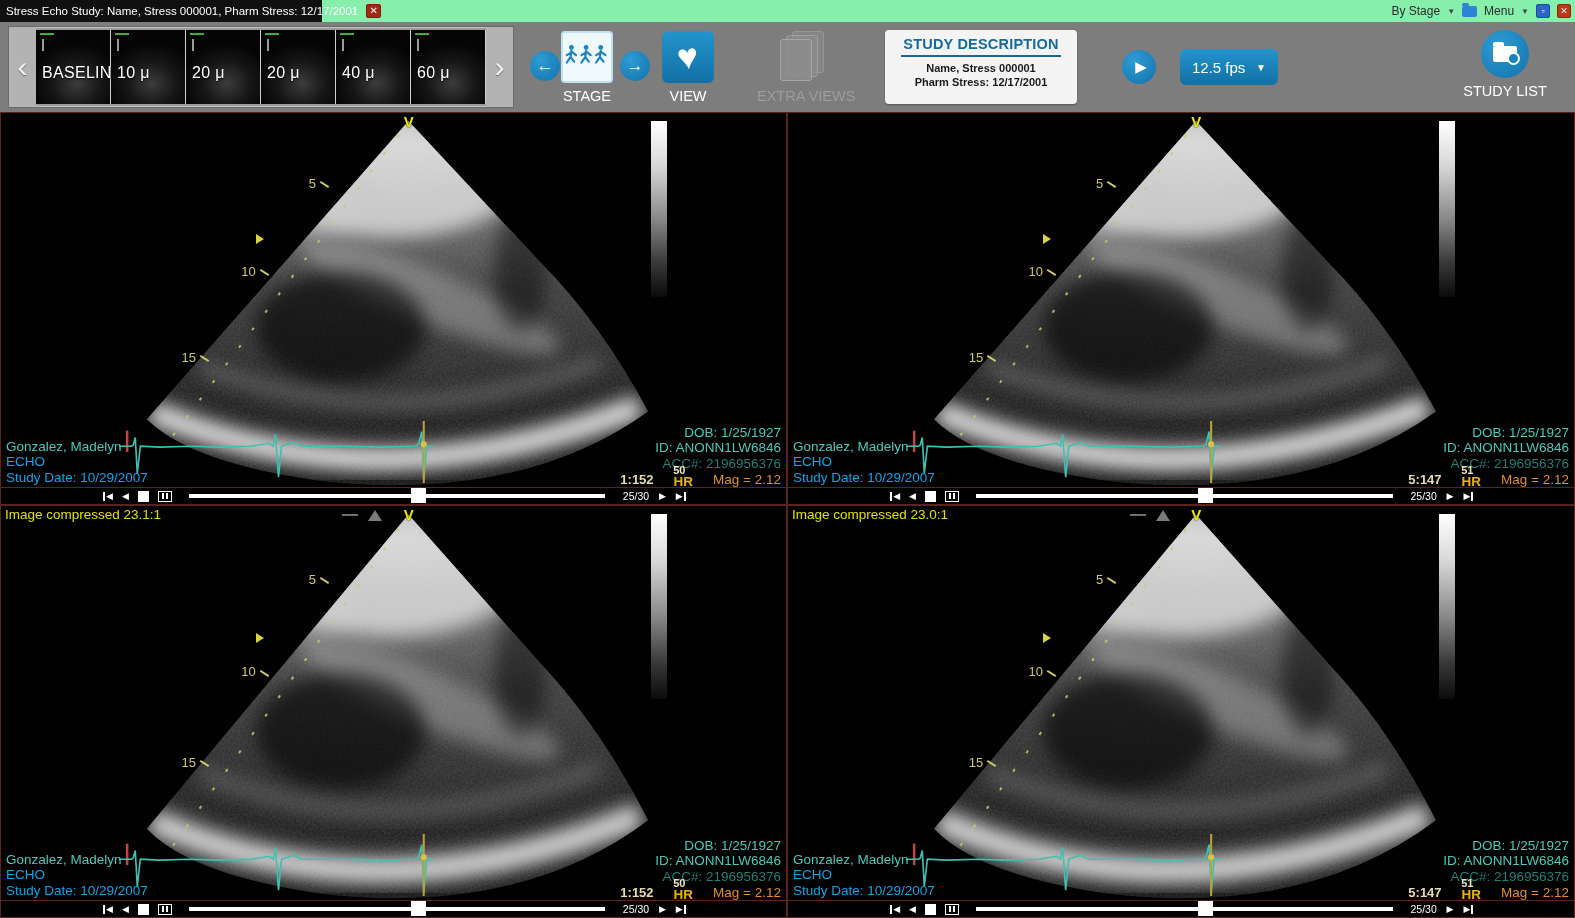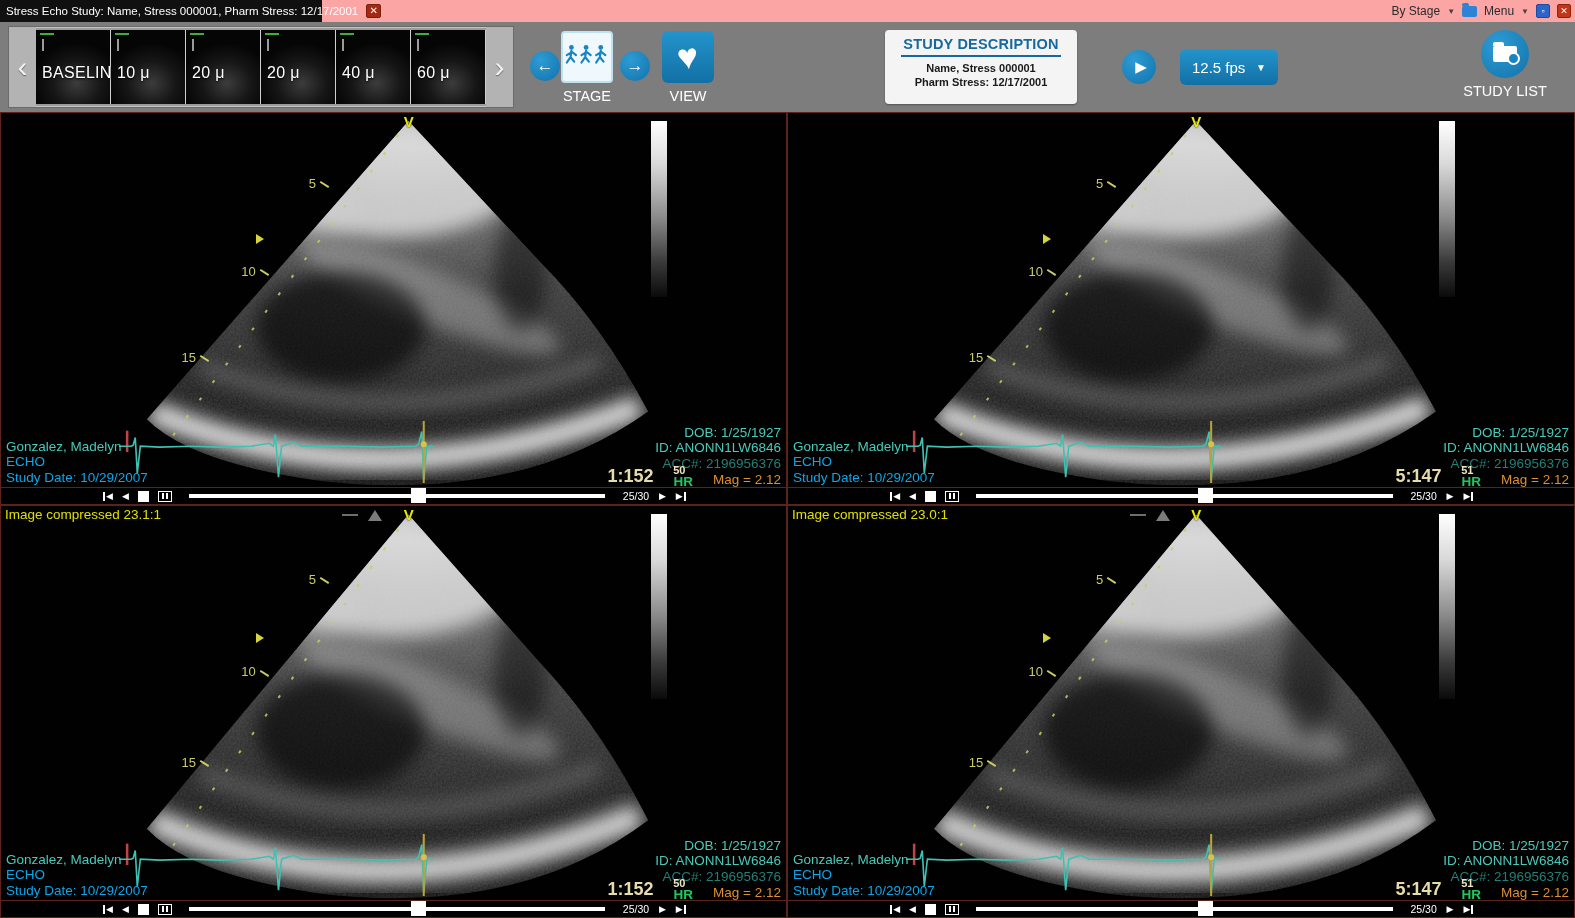--- a/index.html
+++ b/index.html
@@ -1,20 +1,20 @@
 <!DOCTYPE html>
 <html><head>
 <meta charset="utf-8">
 <style>
   * { margin:0; padding:0; box-sizing:border-box; }
   html,body { width:1575px; height:918px; background:#000; font-family:"Liberation Sans", sans-serif; overflow:hidden; }
   #app { position:relative; width:1575px; height:918px; background:#7d7d7d; }
 
   
-  .titlebar { position:absolute; top:0; left:0; width:100%; height:26px; background:#fca5a5; border-bottom:1px solid #8f8f8f; }
+  .titlebar { position:absolute; top:0; left:0; width:100%; height:26px; background:#86efac; border-bottom:1px solid #8f8f8f; }
   .title-tab { position:absolute; left:0; top:0; height:22px; width:322px; background:#101010; color:#fff;
                display:flex; align-items:center; gap:8px; padding:0 6px; font-size:11.5px; white-space:nowrap; }
   .tab-close { width:15px; height:14px; background:#a32a12; border:1px solid #7c1e0c; color:#fff; font-size:10px;
                line-height:12px; text-align:center; border-radius:2px; flex:none; }
   .win-controls { position:absolute; right:4px; top:0; height:22px; display:flex; align-items:center; gap:7px;
                   font-size:12px; color:#2b2b2b; }
   .caret { font-size:8px; color:#444; }
   .tb-folder { width:15px; height:11px; background:#2d84d6; border-radius:2px; position:relative; }
   .tb-folder::before { content:""; position:absolute; top:-3px; left:0; width:7px; height:3px; background:#2d84d6; border-radius:2px 2px 0 0; }
   .wc-btn { width:14px; height:14px; border-radius:2px; color:#fff; font-size:9px; line-height:13px; text-align:center; }
@@ -93,24 +93,24 @@
 
   .q-ecg { position:absolute; left:15%; bottom:19px; width:44%; height:66px; z-index:4; }
 
   .q-info-left { position:absolute; left:5px; bottom:19px; z-index:5; font-size:13.5px; line-height:15.5px; }
   .q-name { color:#49cab9; }
   .q-mod, .q-date { color:#0ea5e9; }
   .q-info-right { position:absolute; right:5px; bottom:33px; z-index:5; font-size:13.5px; line-height:15.5px; text-align:right; }
   .q-dob, .q-id { color:#49cab9; }
   .q-acc { color:#257f75; }
   .q-stats { position:absolute; right:5px; bottom:17px; z-index:6; display:flex; align-items:flex-end; gap:20px; }
-  .q-frame { color:#e6dcab; font-size:18px; font-weight:bold; }
+  .q-frame { color:#e6dcab; font-size:13px; font-weight:bold; }
   .q-hrblock { display:flex; flex-direction:column; align-items:center; line-height:11px; }
   .q-hr-val { color:#efe6c0; font-size:11px; font-weight:bold; transform:translateX(-4px); }
-  .q-hr-label { color:#22c55e; font-size:13.5px; font-weight:bold; }
+  .q-hr-label { color:#eab308; font-size:13.5px; font-weight:bold; }
   .q-mag { color:#df8f2b; font-size:13.5px; }
 
   
   .q-transport { position:absolute; left:0; right:0; bottom:0; height:17px; background:#000;
                  border-top:1px solid #5a241c; display:flex; align-items:center; z-index:7; }
   .t-spacer { width:13%; }
   .t-btn { color:#fff; font-size:9px; line-height:1; margin-right:9px; display:flex; align-items:center; }
   .t-skip-first { border-left:2px solid #fff; padding-left:1px; }
   .t-stop { width:11px; height:11px; background:#fff; }
   .t-loop { width:14px; height:11px; border:1.5px solid #fff; display:flex; align-items:center; justify-content:center; gap:2px; }
@@ -230,20 +230,28 @@
       <span class="blue-circle nav-circle">→</span>
     </div>
 
     <div class="tool-item" style="left:662px; top:9px;">
       <span class="view-icon">
         <span class="heart-glyph">♥</span>
       </span>
       <span>VIEW</span>
     </div>
 
+    <div class="tool-item" style="left:757px; top:9px;">
+      <span class="extra-icon">
+        <span class="sheet" style="left:14px; top:0; opacity:.55;"></span>
+        <span class="sheet" style="left:8px;  top:4px; opacity:.7;"></span>
+        <span class="sheet" style="left:2px;  top:8px; opacity:.85;"></span>
+      </span>
+      <span class="dim-label">EXTRA VIEWS</span>
+    </div>
 
     <div class="desc-box">
       <span class="desc-title">STUDY DESCRIPTION</span>
       <span class="desc-rule"></span>
       <span class="desc-line">Name, Stress 000001</span>
       <span class="desc-line">Pharm Stress: 12/17/2001</span>
     </div>
 
     <div class="blue-circle play-circle">
       <span>▶</span>

